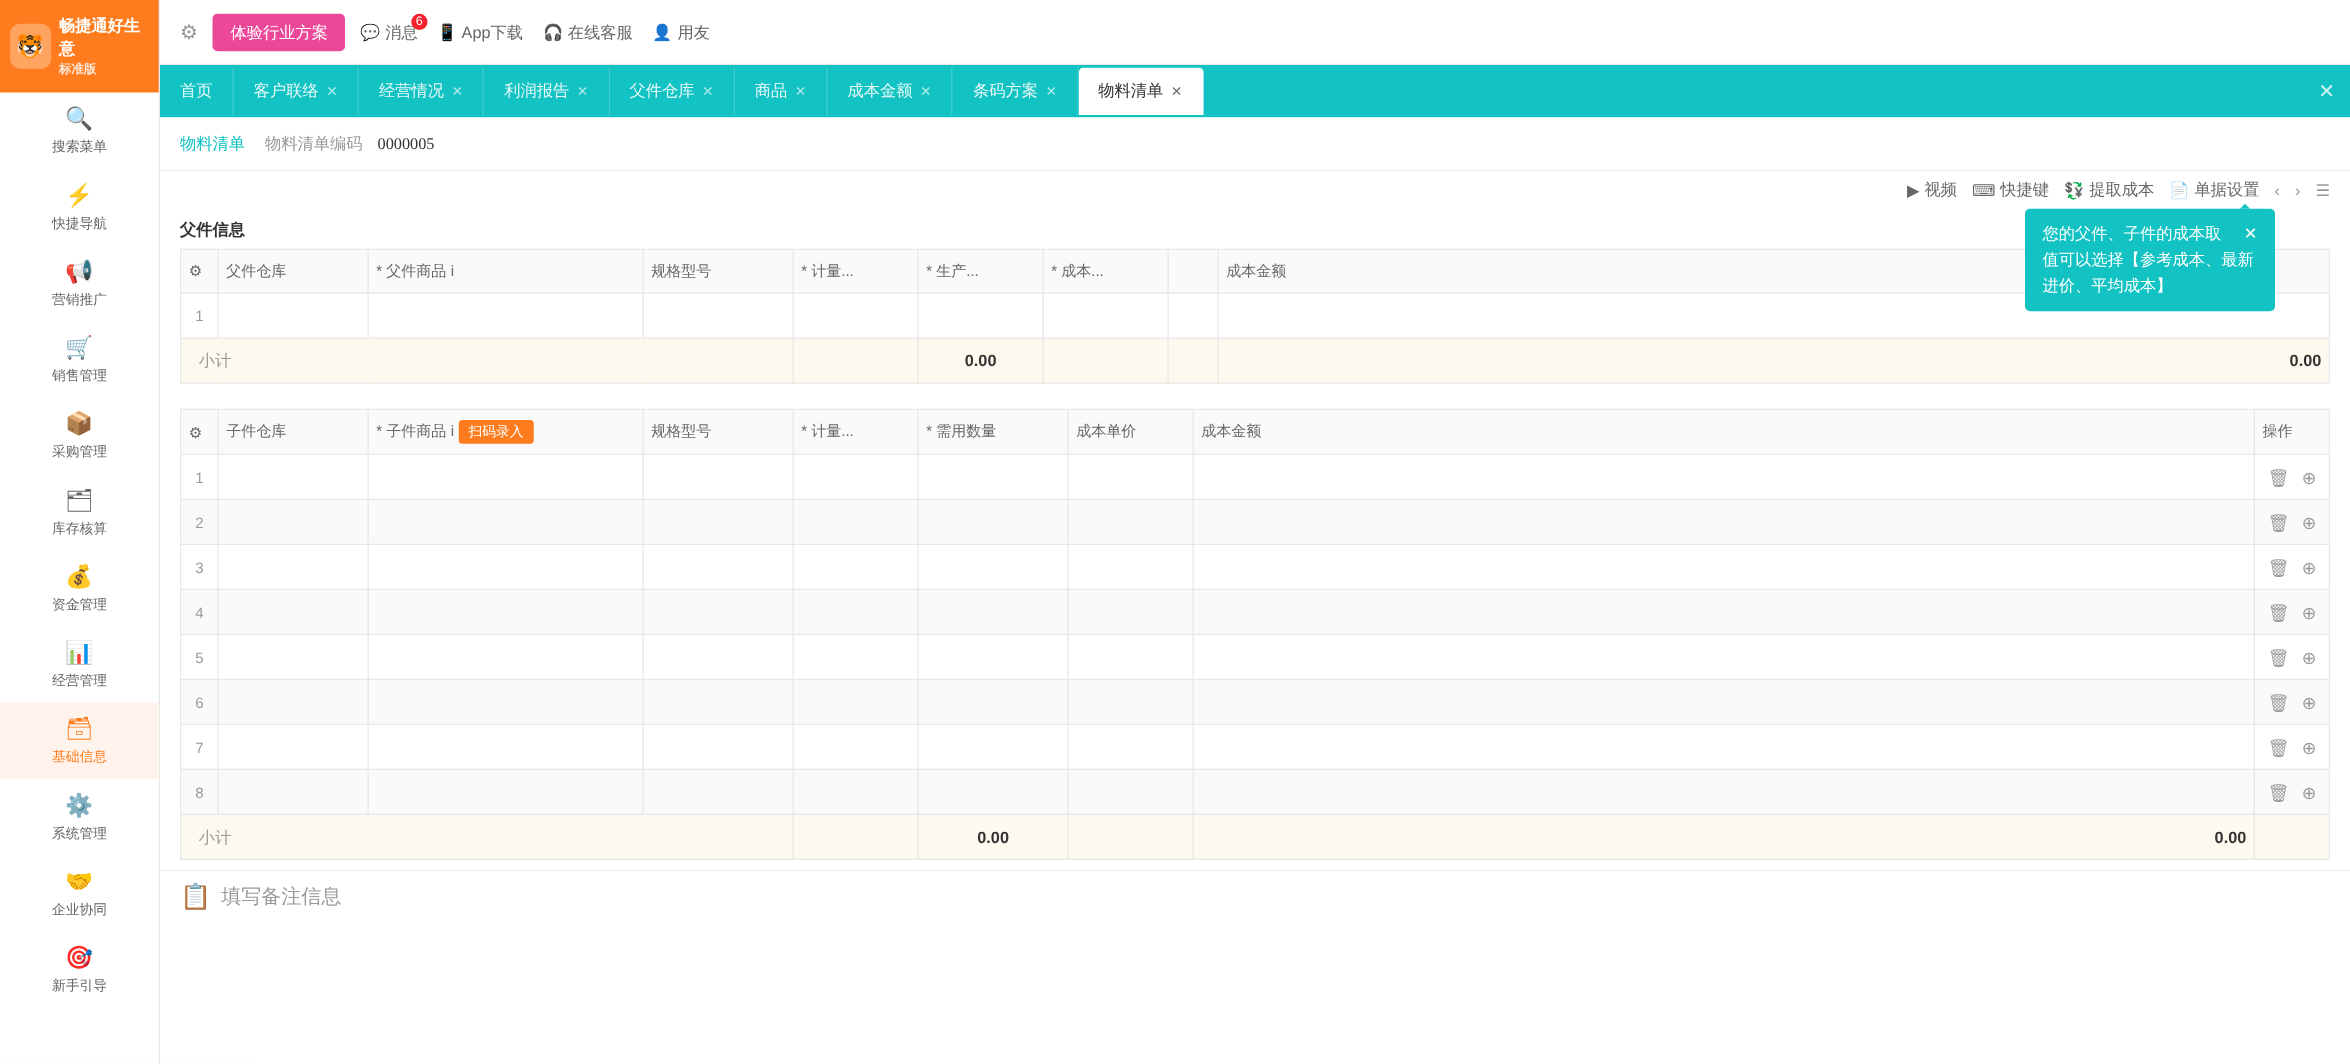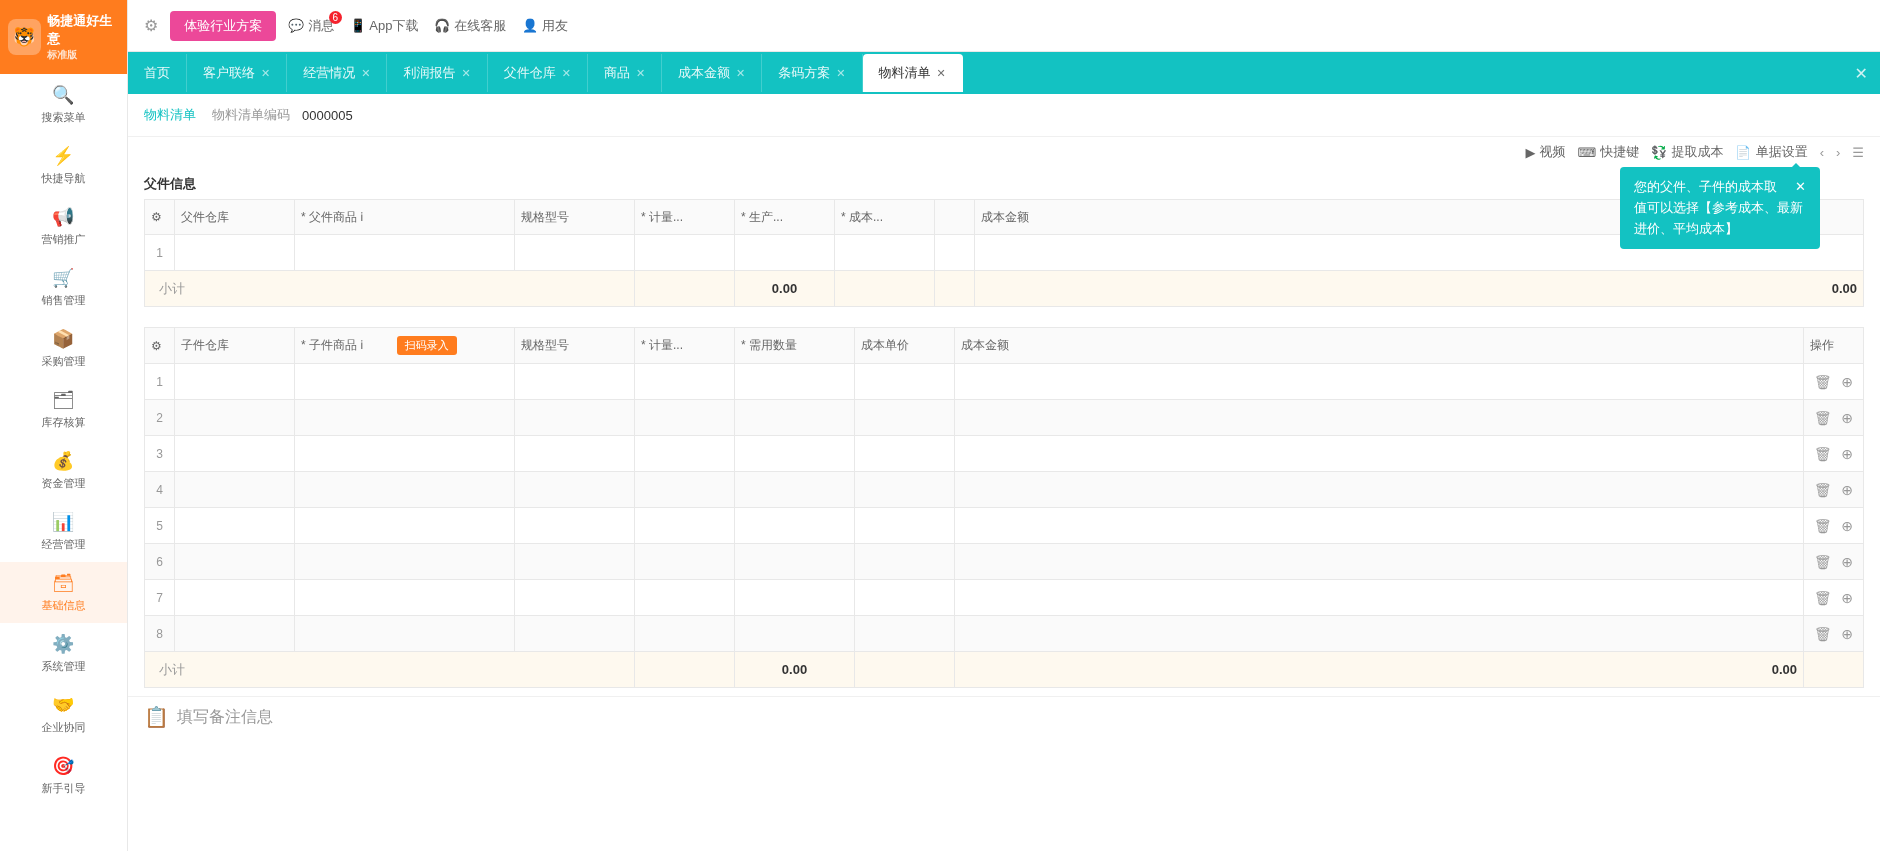--- a/index.html
+++ b/index.html
@@ -59,21 +59,21 @@
     .data-table th { background: #fafafa; border: 1px solid #e8e8e8; padding: 8px 6px; color: #666; font-weight: normal; text-align: left; white-space: nowrap; font-size: 12px; }
     .data-table td { border: 1px solid #e8e8e8; padding: 6px; height: 36px; }
     .data-table tr:nth-child(odd) td { background: #fff; }
     .data-table tr:nth-child(even) td { background: #fafafa; }
     .subtotal-row td { background: #fef9ef !important; font-weight: bold; color: #333; }
     .subtotal-label { padding-left: 8px; color: #999; font-weight: normal; margin-top: 33px; }
     .row-num { color: #999; text-align: center; font-size: 12px; }
     .settings-col { width: 30px; text-align: center; }
     .actions-col { width: 60px; text-align: center; }
     .action-icon { cursor: pointer; color: #999; margin: 0 3px; font-size: 14px; }
-    .scan-btn { background: #ff7c1e; color: #fff; border: none; border-radius: 3px; padding: 2px 8px; font-size: 11px; cursor: pointer; margin-left: 30px; }
+    .scan-btn { background: #ff7c1e; color: #fff; border: none; border-radius: 3px; padding: 2px 8px; font-size: 11px; cursor: pointer; }
 
     
     .footer-bar { padding: 8px 16px; border-top: 1px solid #f0f0f0; display: flex; align-items: center; gap: 8px; background: #fff; }
     .footer-icon { font-size: 20px; color: #13c2c2; }
     .footer-text { color: #999; font-size: 16px; }
   </style>
 </head>
 <body>
 
 <div class="sidebar">
@@ -199,21 +199,21 @@
       </div>
       <span class="nav-close-btn">✕</span>
     </div>
 
   <div class="content">
 
     <div class="page-header">
       <span class="page-header-item">物料清单</span>
       <span class="page-header-sep"> </span>
       <span style="color:#999;">物料清单编码</span>
-      <span style="color:#333; margin-left:4px;">0000005</span>
+      <span style="color:#333; margin-left:4px;font-family:Liberation Serif, serif;">0000005</span>
     </div>
 
     <div class="toolbar">
       <div class="toolbar-btn">
         <span>▶</span>
         <span>视频</span>
       </div>
       <div class="toolbar-btn">
         <span>⌨</span>
         <span>快捷键</span>

